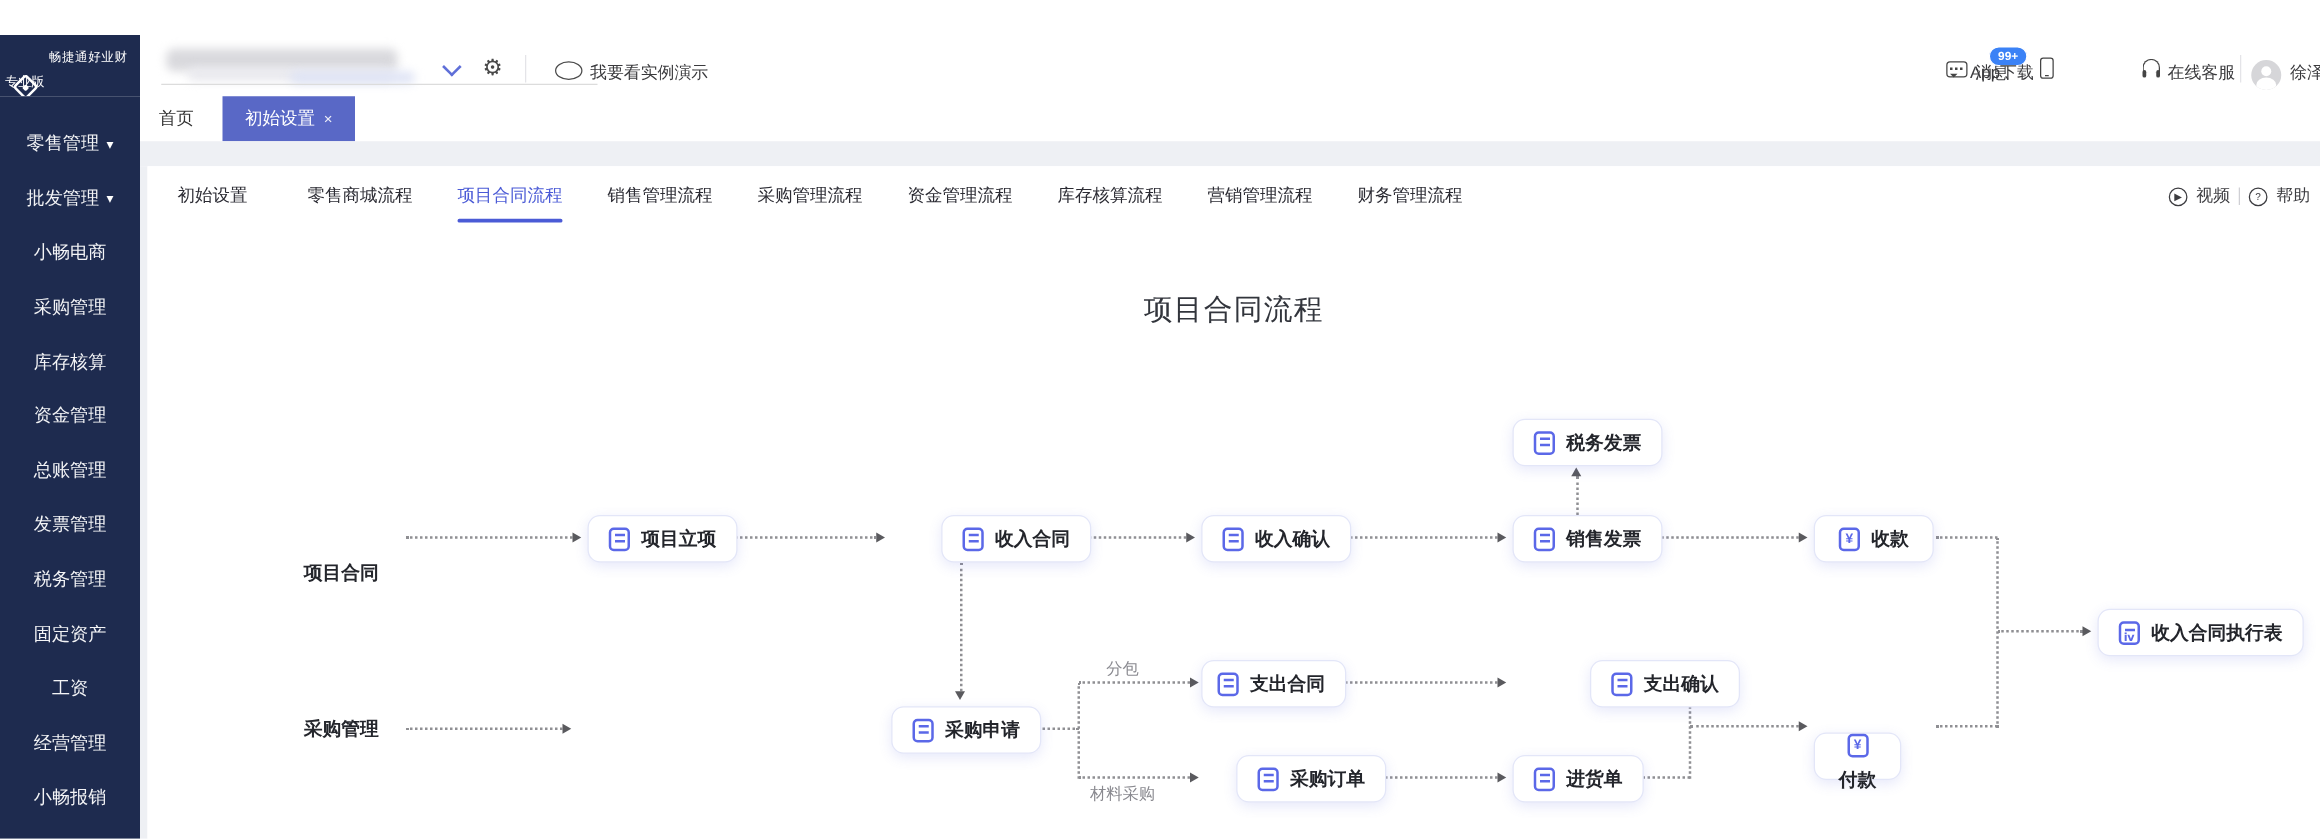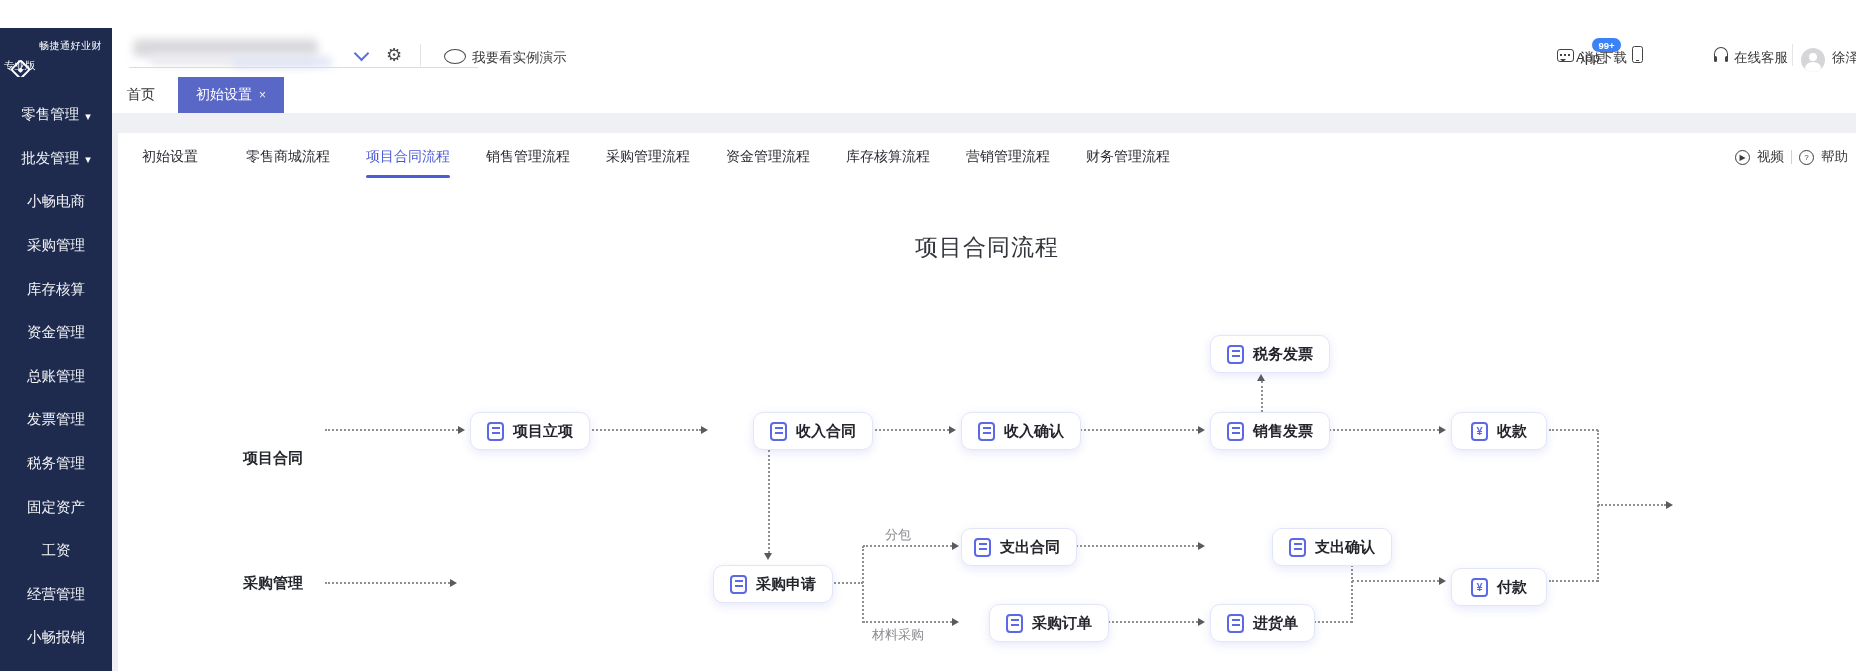--- a/index.html
+++ b/index.html
@@ -303,18 +303,22 @@
     <span>采购申请</span>
     </div>
   <div class="node" style="left:989px;top:604px;">
     <span class="nicon doc"></span>
     <span>采购订单</span>
     </div>
   <div class="node" style="left:1210px;top:604px;">
     <span class="nicon doc"></span>
     <span>进货单</span>
     </div>
-  <div class="node money" style="left:1451px;top:568px;">
+  <div class="node money" style="left:1451px;top:586px;flex-direction:column;">
     <span class="nicon money"></span>
     <span>付款</span>
     </div>
+  <div class="node" style="left:1678px;top:487px;">
+    <span class="nicon cal"></span>
+    <span>收入合同执行表</span>
+    </div>
 
 </div>
 
 </body></html>

